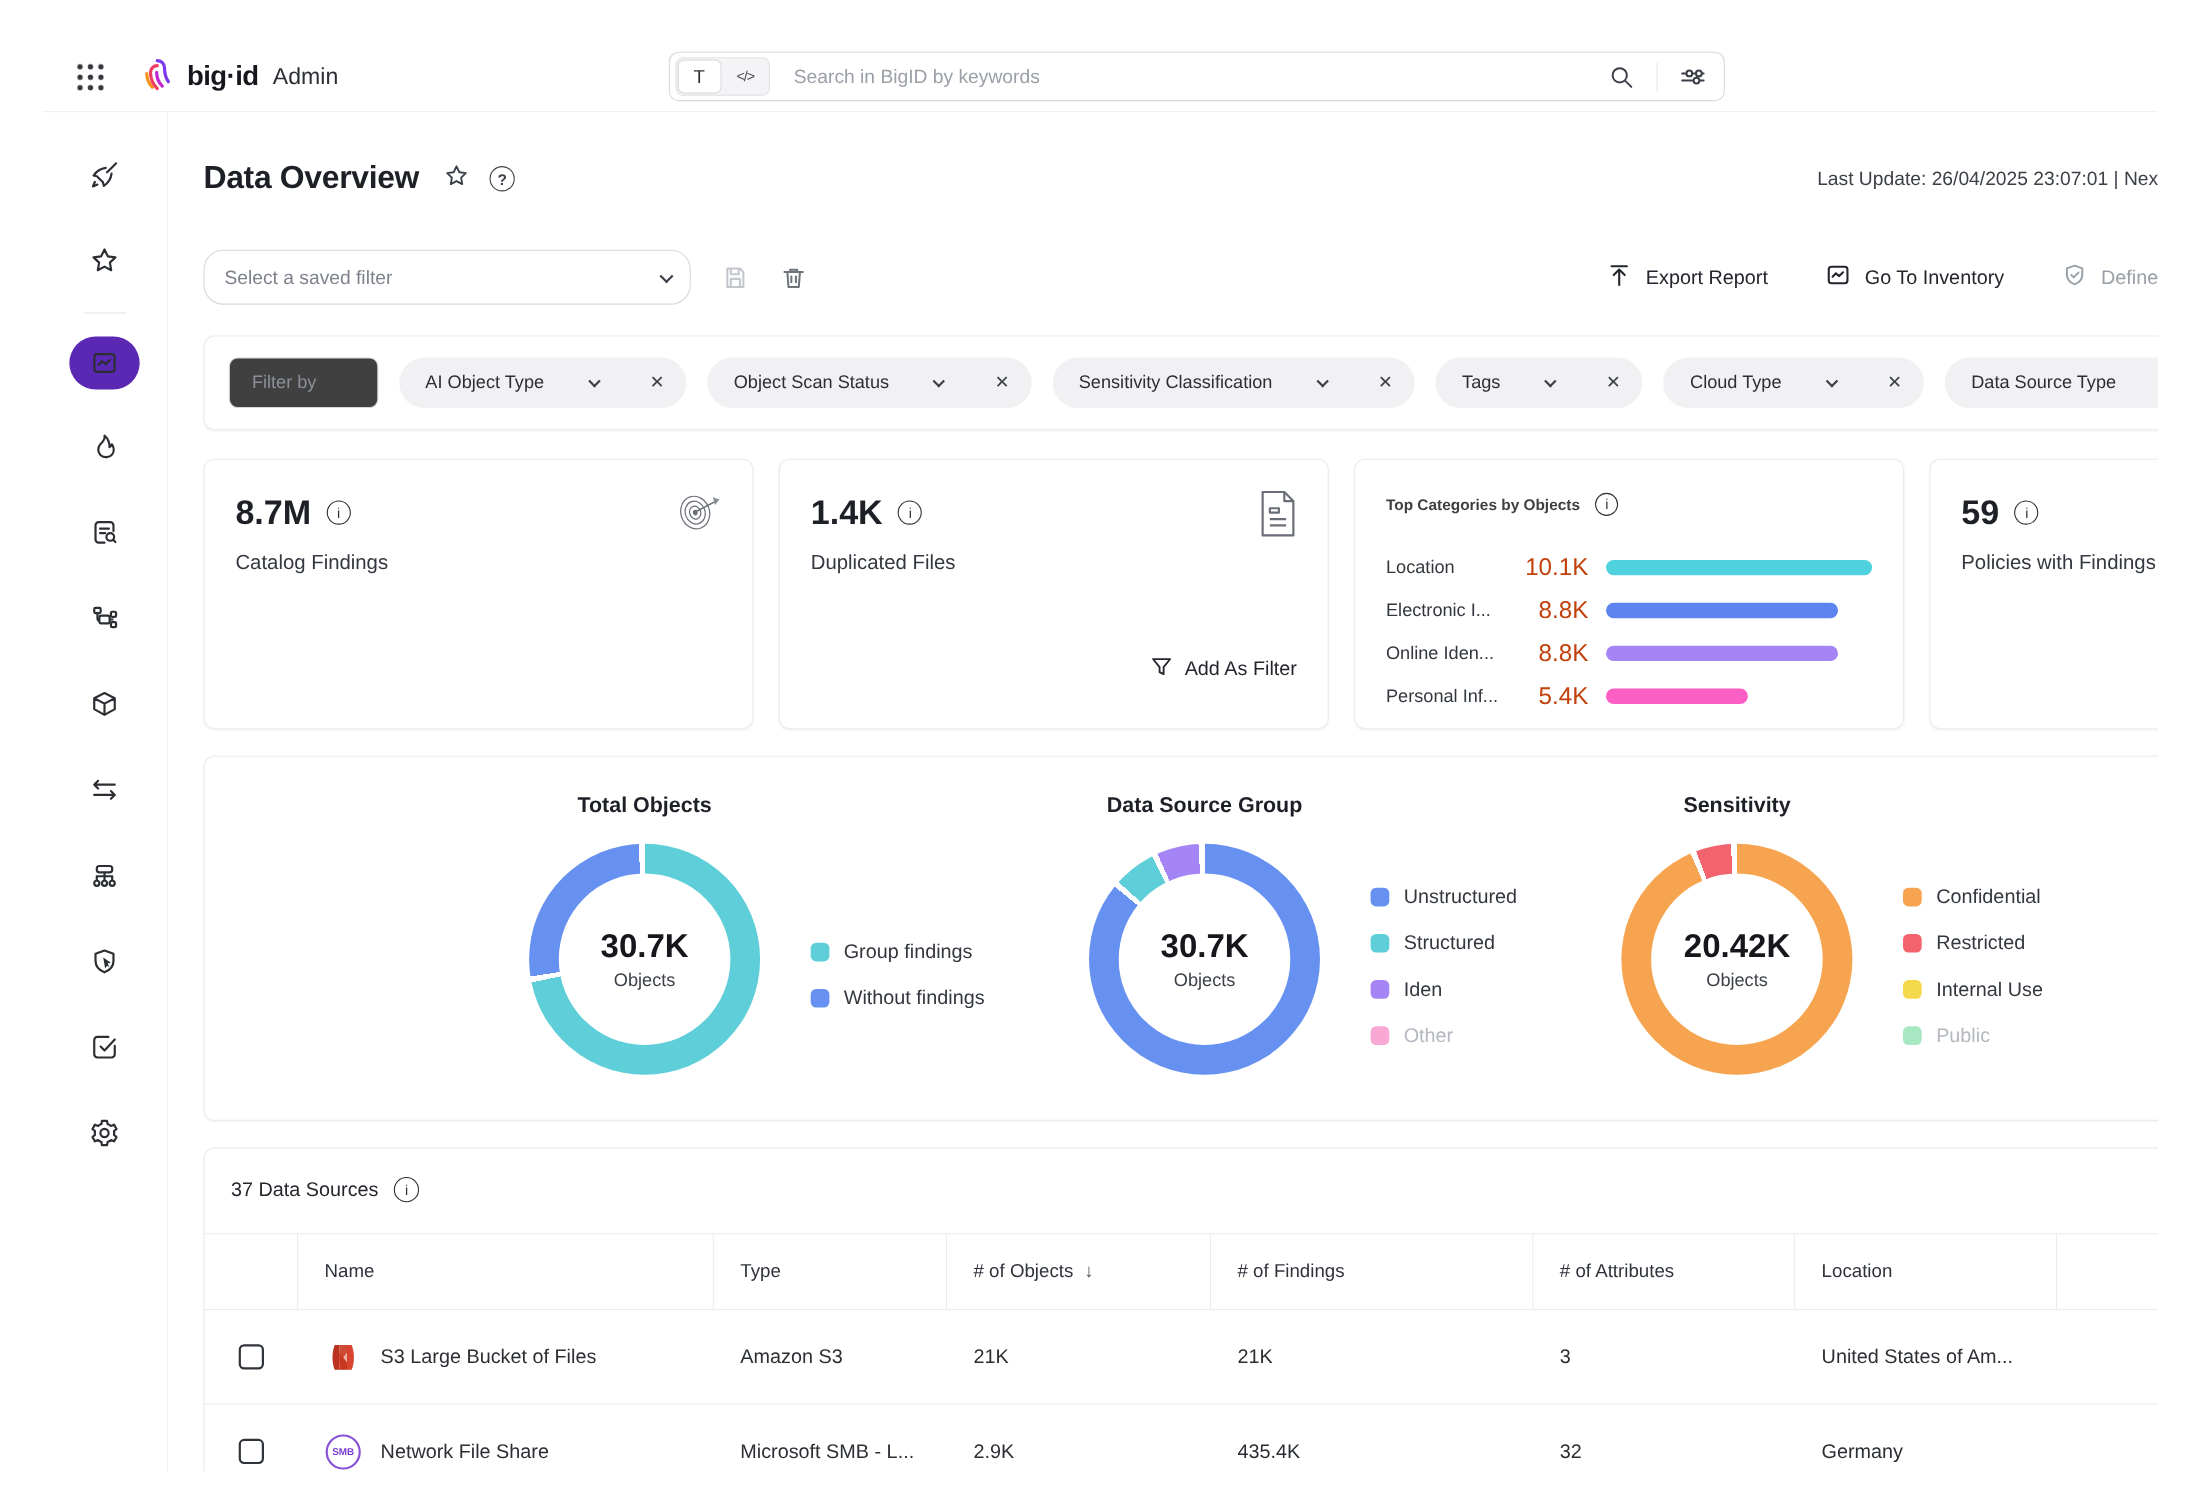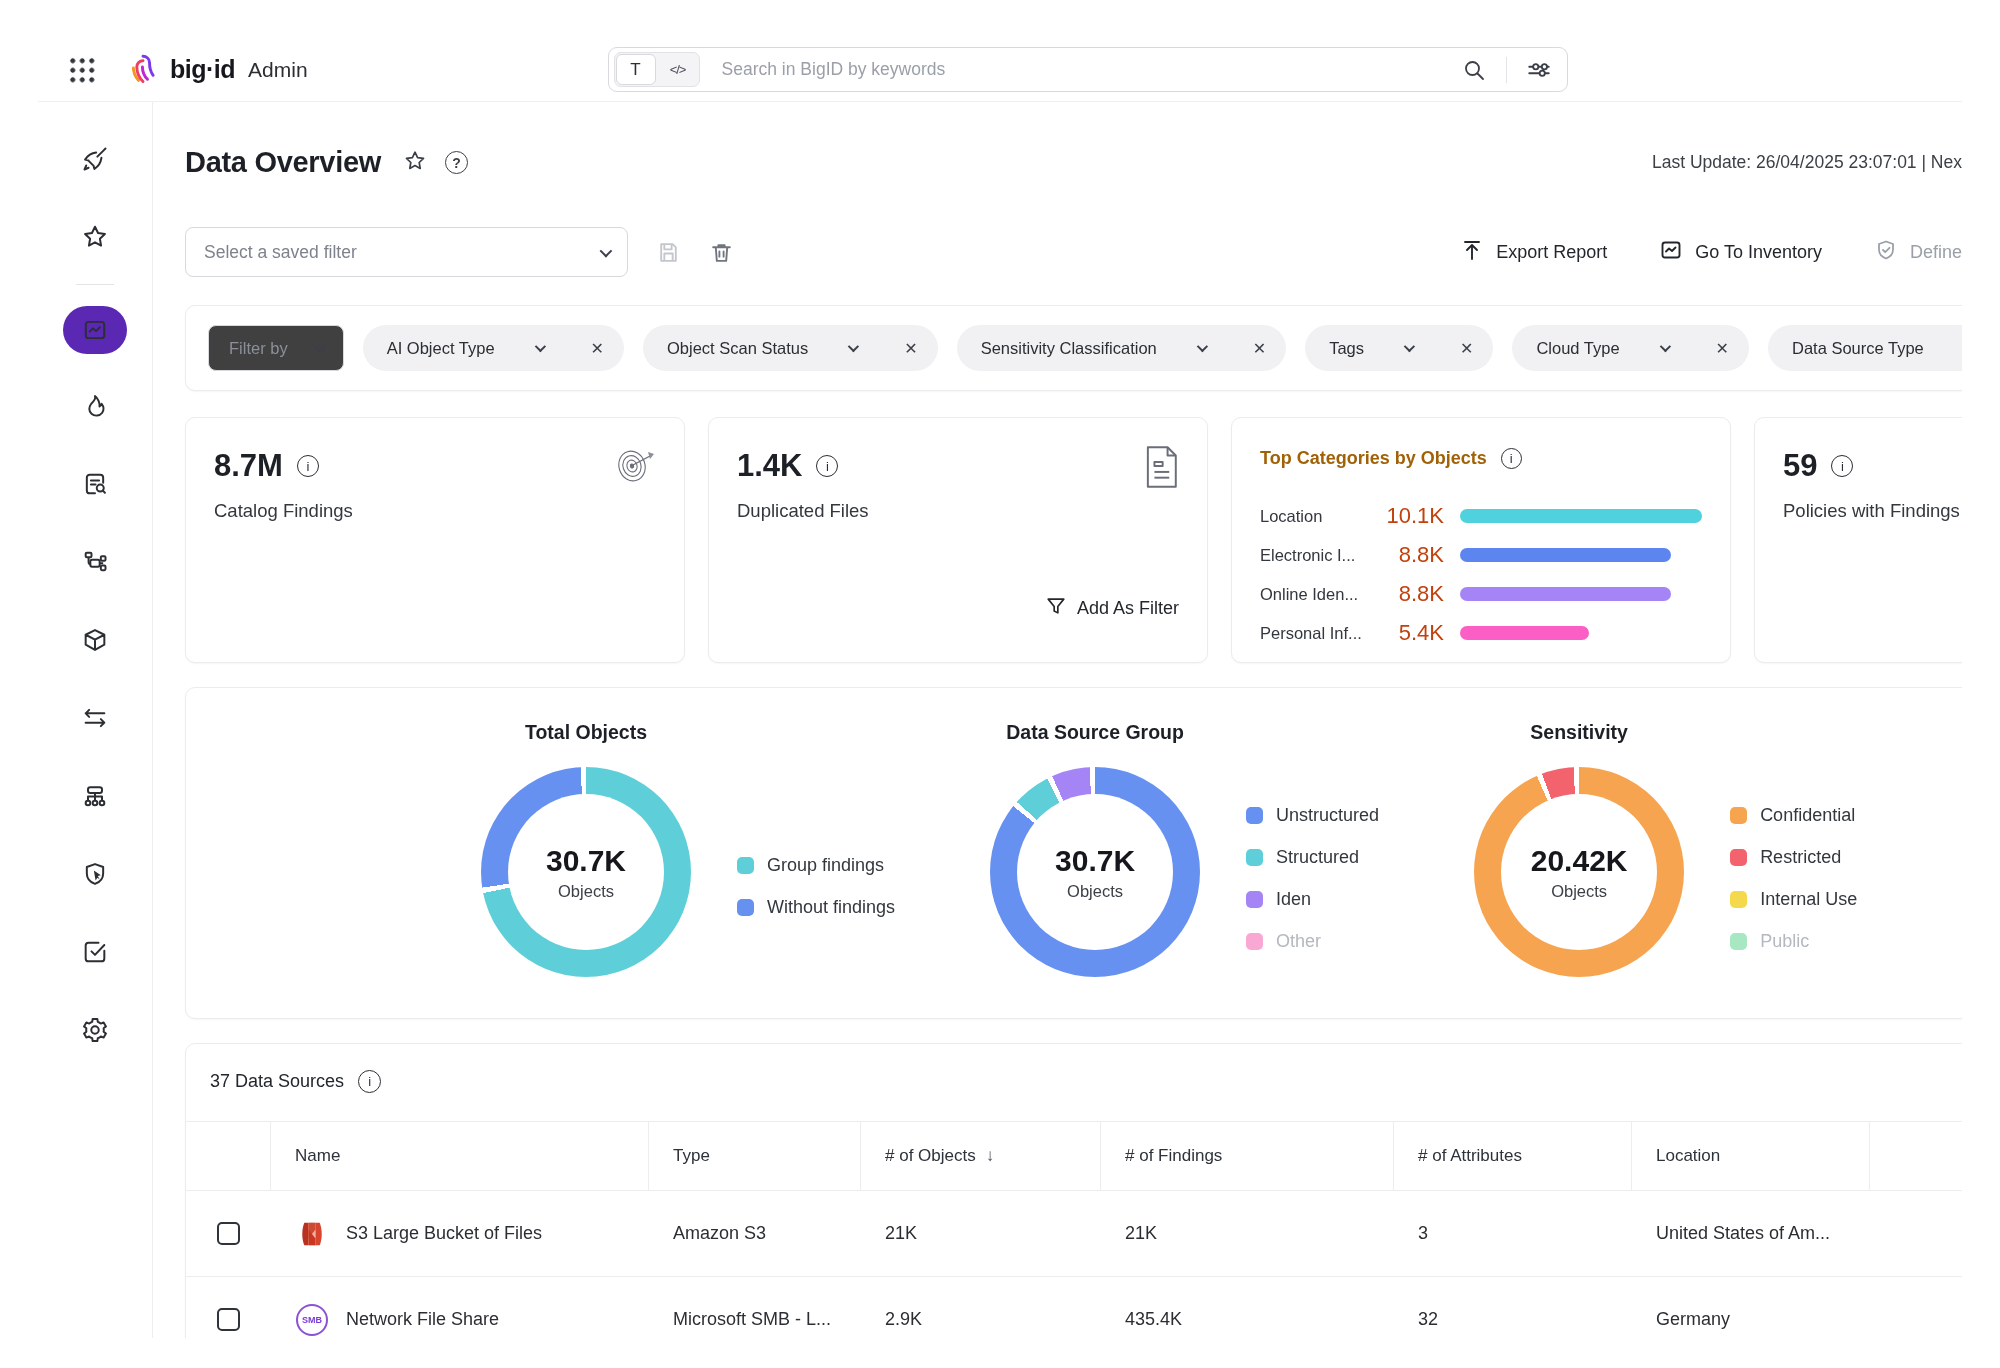--- a/index.html
+++ b/index.html
@@ -54,21 +54,21 @@
   
   .page-head { margin-top:44px; display:flex; align-items:center; }
   .page-title { font-size:29px; font-weight:bold; color:#1d2026; letter-spacing:-0.3px; }
   .title-icons { display:flex; align-items:center; gap:18px; margin-left:22px; }
   .help-circle { width:23px; height:23px; border:1.7px solid #3b3f47; border-radius:50%;
     display:flex; align-items:center; justify-content:center; font-size:14px; color:#3b3f47; font-weight:bold; }
   .last-update { margin-left:auto; font-size:17.5px; color:#3c4047; white-space:nowrap; overflow:hidden; }
 
   
   .toolbar { margin-top:48px; display:flex; align-items:center; }
-  .saved-filter { width:443px; height:50px; border:1px solid #d8d8dd; border-radius:8px; background:#fff;
+  .saved-filter { width:443px; height:50px; border:1px solid #d8d8dd; border-radius:18px; background:#fff;
     display:flex; align-items:center; padding:0 18px; cursor:pointer; }
   .saved-filter span { font-size:17.5px; color:#7d828c; }
   .saved-filter .chev { margin-left:auto; }
   .chev { width:9px; height:9px; border-right:2px solid #3b3f47; border-bottom:2px solid #3b3f47;
     transform:rotate(45deg) translateY(-2px); display:inline-block; }
   .tb-icon { margin-left:28px; cursor:pointer; display:flex; }
   .tb-right { margin-left:auto; display:flex; align-items:center; gap:52px; white-space:nowrap; }
   .tb-btn { display:flex; align-items:center; gap:12px; font-size:18px; color:#23262c; cursor:pointer; }
   .tb-btn.disabled { color:#9aa0a8; cursor:default; }
 
@@ -89,21 +89,21 @@
   .stat-value-row { display:flex; align-items:center; gap:14px; }
   .stat-value { font-size:31px; font-weight:bold; color:#1d2026; }
   .info-i { width:22px; height:22px; border:1.6px solid #2b2e33; border-radius:50%; flex:0 0 auto;
     display:flex; align-items:center; justify-content:center; font-size:13px; color:#2b2e33; font-style:normal; }
   .stat-label { margin-top:16px; font-size:18.5px; color:#33373e; }
   .stat-corner { position:absolute; top:26px; right:26px; }
   .add-filter { position:absolute; right:28px; bottom:40px; display:flex; align-items:center; gap:10px;
     font-size:18px; color:#23262c; cursor:pointer; }
 
   .cat-title-row { display:flex; align-items:center; gap:14px; }
-  .cat-title { font-size:18px; font-weight:bold; color:#a16207; }
+  .cat-title { font-size:14px; font-weight:bold; color:#404040; }
   .cat-rows { margin-top:34px; display:flex; flex-direction:column; gap:13px; }
   .cat-row { display:flex; align-items:center; }
   .cat-label { width:122px; font-size:16.5px; color:#33373e; white-space:nowrap; overflow:hidden; }
   .cat-val { width:62px; text-align:right; font-size:22px; color:#c2410c; margin-right:16px; }
   .cat-bar-track { flex:1; height:14px; display:flex; }
   .cat-bar { height:14px; border-radius:7px; }
 
   
   .charts-card { margin-top:24px; width:1900px; height:332px; background:#fff; border:1px solid #ececee;
     border-radius:10px; box-shadow:0 1px 2px rgba(20,20,40,.04); padding:79px 0 0 295px;

